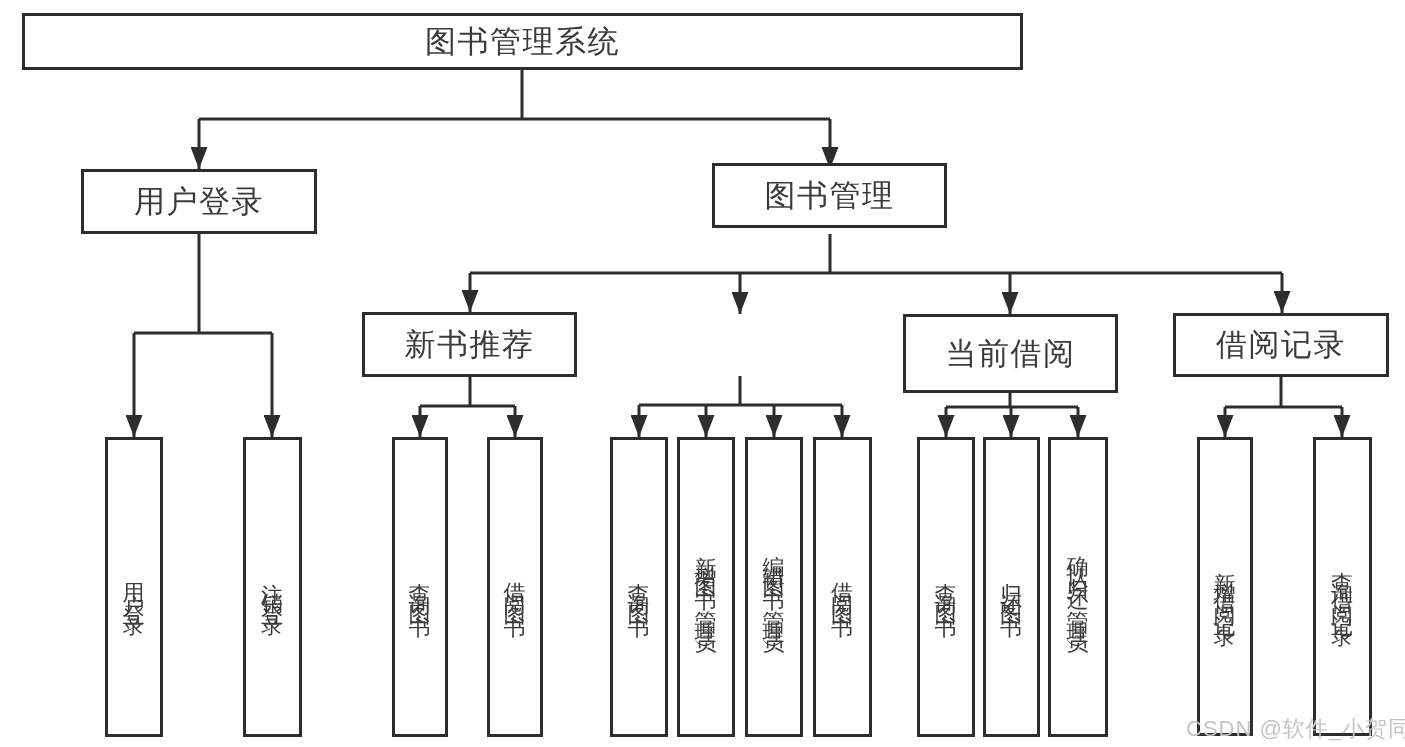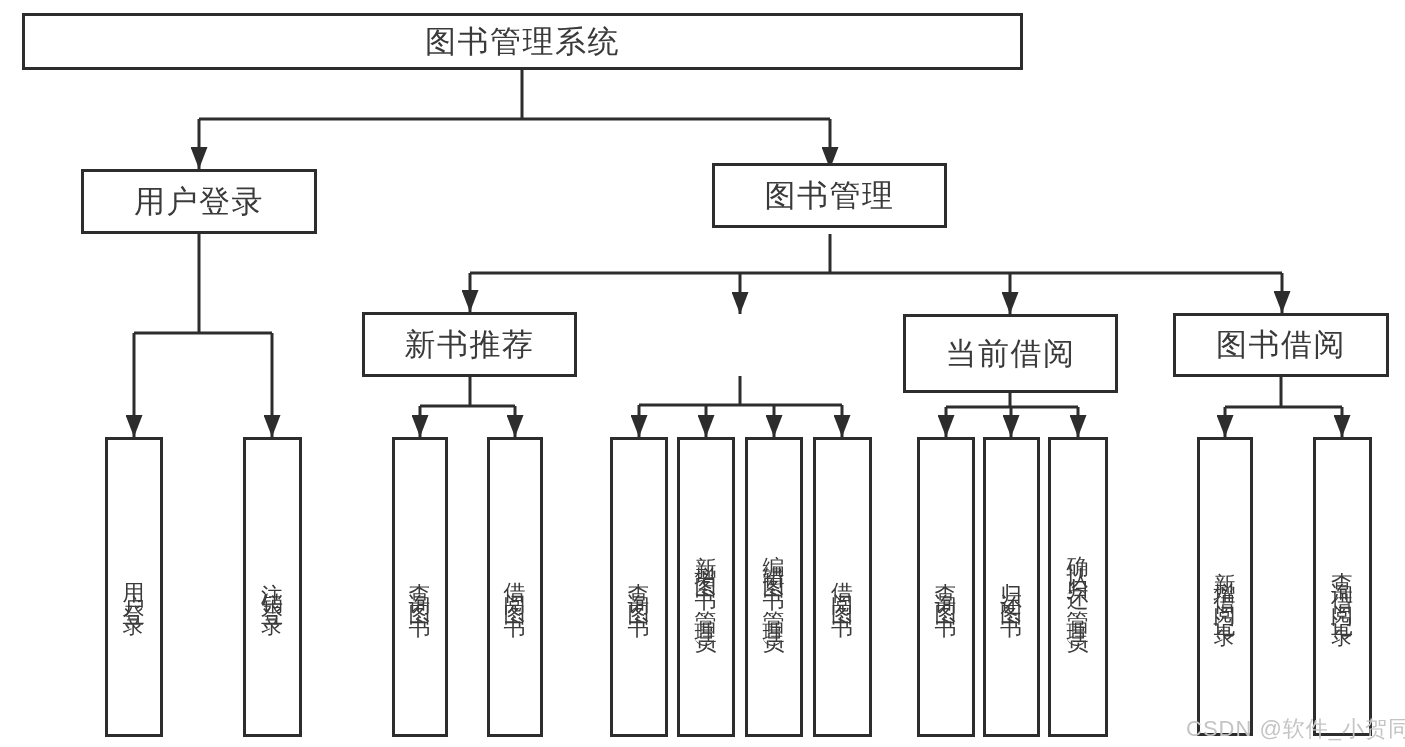--- a/index.html
+++ b/index.html
@@ -97,21 +97,21 @@
     <span class="lbl">图书管理</span>
   </div>
 
   <div class="box h" style="left:362px;top:312px;width:215px;height:65px;">
     <span class="lbl">新书推荐</span>
   </div>
   <div class="box h" style="left:903px;top:314px;width:215px;height:79px;">
     <span class="lbl">当前借阅</span>
   </div>
   <div class="box h" style="left:1173px;top:313px;width:216px;height:64px;">
-    <span class="lbl">图书借阅</span>
+    <span class="lbl">借阅记录</span>
   </div>
 
   <div class="box v" style="left:105px;top:437px;width:58px;height:300px;">
     <span class="lbl">用户登录</span>
   </div>
   <div class="box v" style="left:243px;top:437px;width:59px;height:300px;">
     <span class="lbl">注销登录</span>
   </div>
 
   <div class="box v" style="left:392px;top:437px;width:56px;height:300px;">

